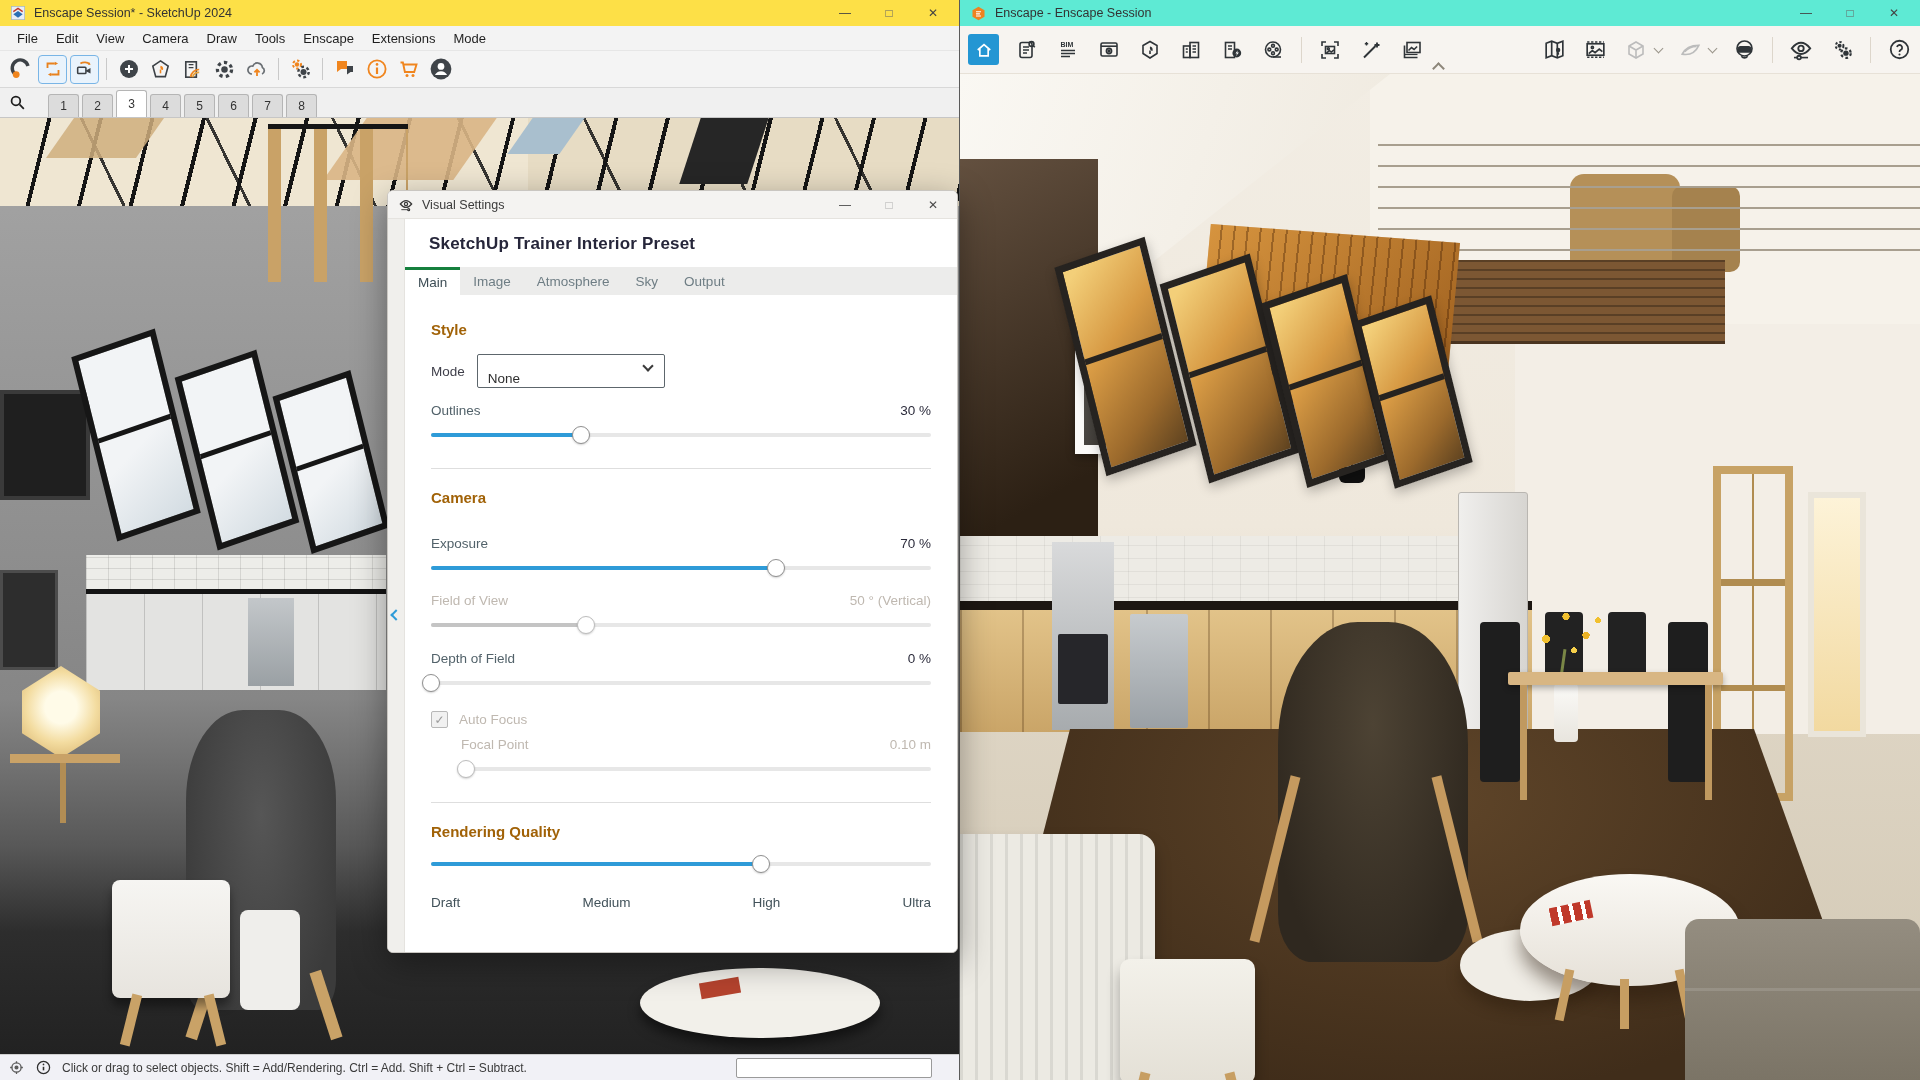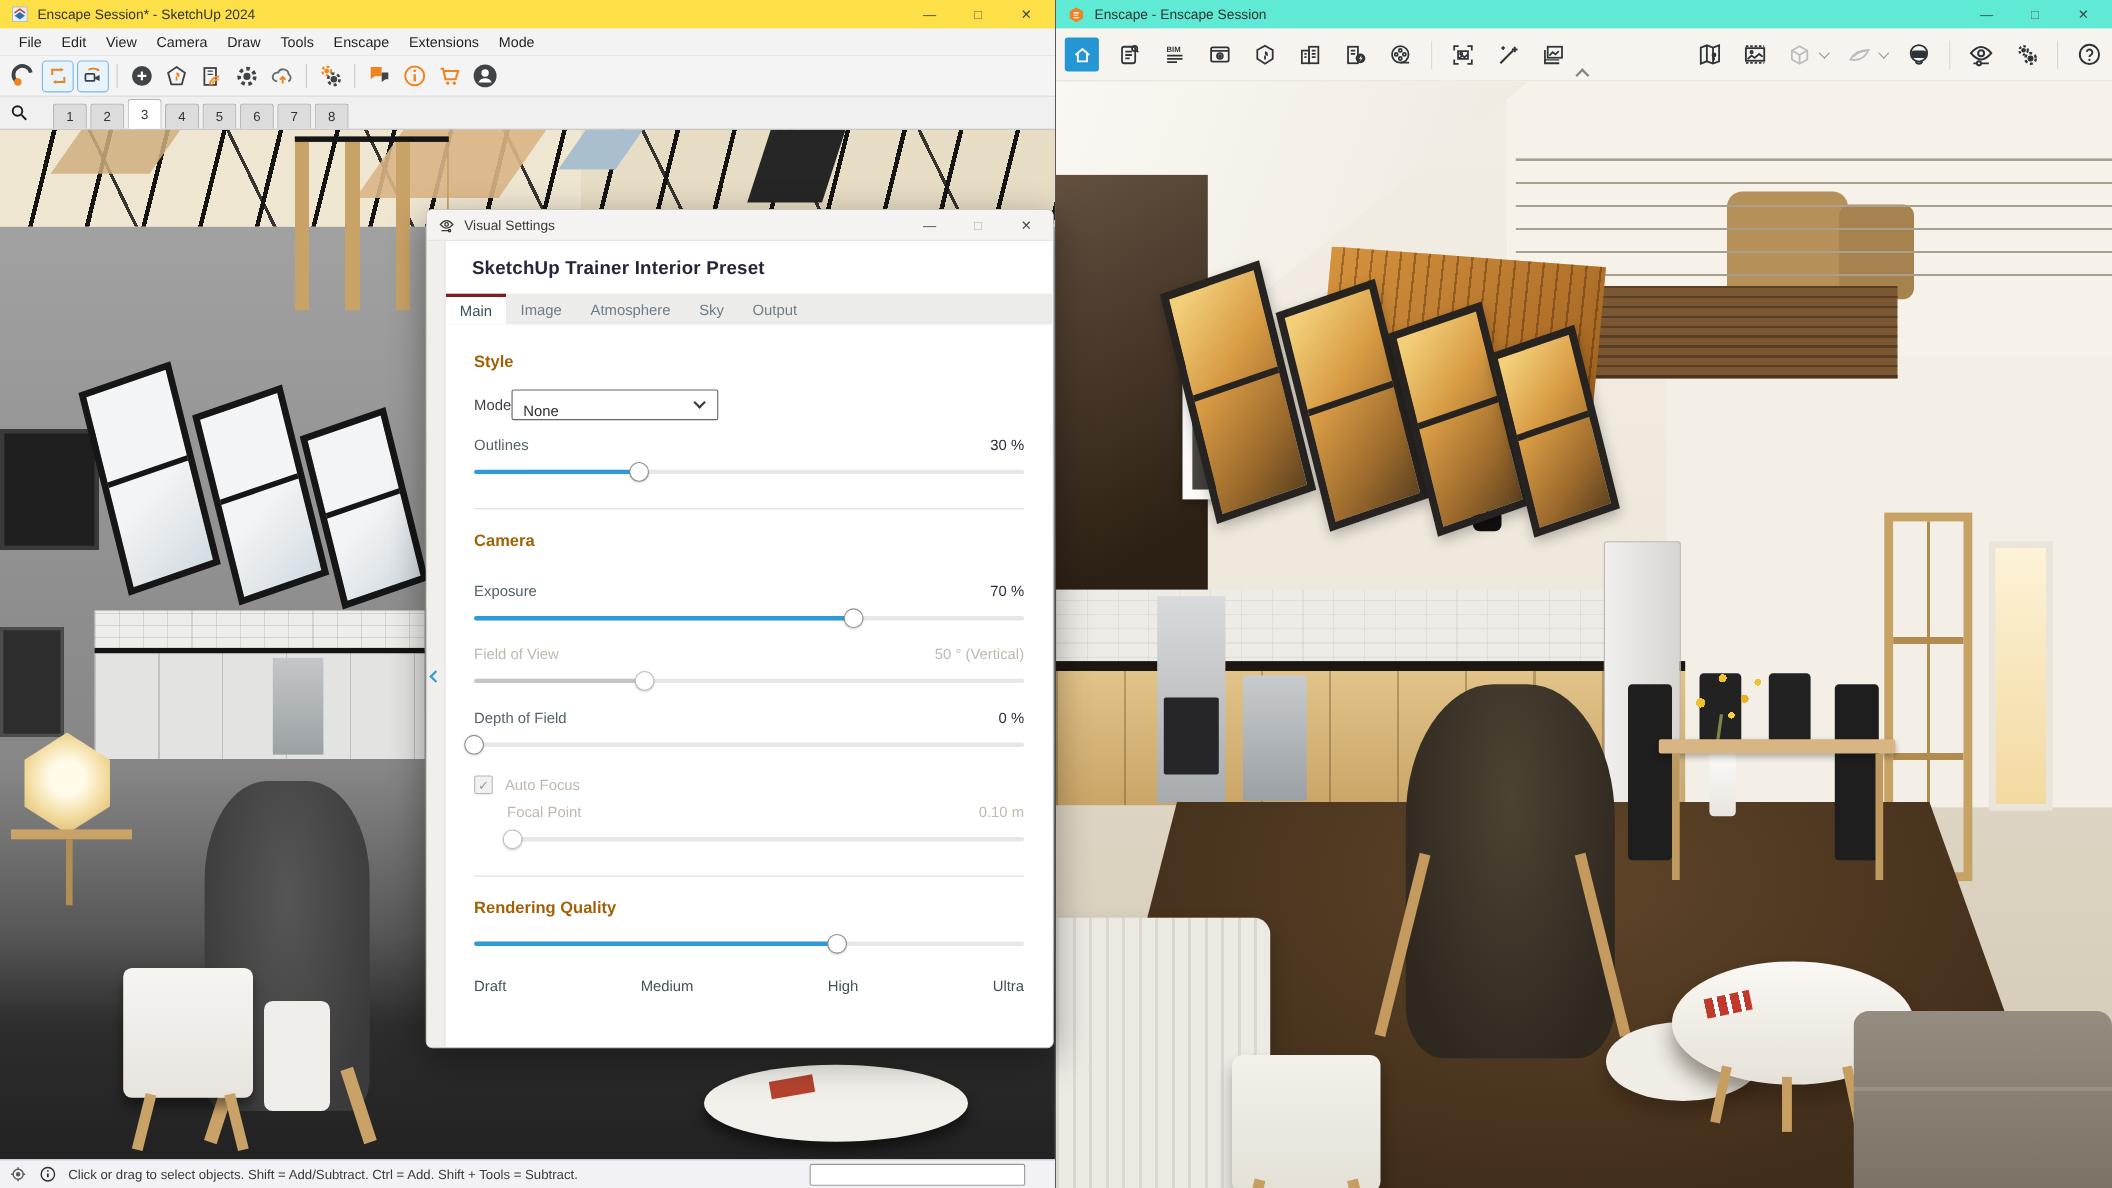--- a/index.html
+++ b/index.html
@@ -55,28 +55,28 @@
 .dlg-title{font-size:12.5px;color:#3a3a3a}
 .dlg-btn{width:44px;height:28px;display:flex;align-items:center;justify-content:center;font-size:12px;color:#4a4a4a}
 .dlg-btn.max{color:#b0b0b0}
 .dlg-body{flex:1;display:flex;min-height:0}
 .preset-strip{width:17px;background:#f0efec;border-right:1px solid #e5e3df;position:relative;flex:none}
 .collapse-left{position:absolute;left:4px;top:392px;width:8px;height:8px;border-left:2.4px solid #2e9bd8;border-bottom:2.4px solid #2e9bd8;transform:rotate(45deg)}
 .dlg-content{flex:1;background:#fff;overflow:hidden}
 .preset-title{font-size:17px;font-weight:bold;color:#26263a;margin:15px 24px 0;letter-spacing:.2px}
 .vtabs{display:flex;background:#ececeb;margin-top:13px;height:28px}
 .vtab{padding:0 13px;font-size:13.5px;color:#6e7d84;display:flex;align-items:center}
-.vtab.active{background:#fff;border-top:3px solid #7f1d1d;color:#3e4e56}
+.vtab.active{background:#fff;border-top:3px solid #15803d;color:#3e4e56}
 .sec{padding:0 26px}
 .sec-h{font-size:15px;font-weight:bold;color:#a16207}
 .row{display:flex;align-items:center}
 .lbl{font-size:13.5px;color:#52626a}
 .val{margin-left:auto;font-size:13.5px;color:#2c2c3c}
 .dis .lbl,.lbl.dis,.val.dis{color:#bfb8b0}
-.selbox{height:28px;width:188px;border:1px solid #5d666c;border-radius:2px;display:flex;align-items:flex-end;padding:0 10px;font-size:13.5px;color:#2e2e2e;position:relative;background:#fff}
+.selbox{height:28px;width:188px;border:1px solid #5d666c;border-radius:2px;display:flex;align-items:flex-start;padding:16px 10px;font-size:13.5px;color:#2e2e2e;margin-left:12px;position:relative;background:#fff}
 .selbox .chev{position:absolute;right:12px;top:11px;border-color:#3a3a3a}
 .selbox.disabled{border-color:#d2cdc6;color:#c6bfb7}
 .selbox.disabled .chev{border-color:#c6bfb7}
 .slider{position:relative;height:18px}
 .sl-track{position:absolute;left:0;right:0;top:7px;height:4px;background:#e7e7e7;border-radius:2px}
 .sl-fill{position:absolute;left:0;top:7px;height:4px;background:#2e9bd8;border-radius:2px;width:0}
 .slider.dis .sl-fill{background:#c4c4c4}
 .sl-handle{position:absolute;top:0;width:18px;height:18px;border-radius:50%;background:#fff;border:1px solid #909090;box-shadow:0 1px 2px rgba(0,0,0,.18)}
 .slider.dis .sl-handle{border-color:#bdbdbd}
 .checkrow{display:flex;align-items:center;gap:11px}
@@ -276,21 +276,21 @@
             <path d="M12 3v3M12 18v3M3 12h3M18 12h3"></path>
           </svg>
       </span>
       <span>
         <svg width="17" height="17" viewBox="0 0 24 24" fill="none" stroke="#2e2e2e" stroke-width="1.8">
             <circle cx="12" cy="12" r="8.6"></circle>
             <path d="M12 11v5" stroke-width="2.2"></path>
             <circle cx="12" cy="7.6" r="1.2" fill="#2e2e2e" stroke="none"></circle>
           </svg>
       </span>
-      <span class="hint">Click or drag to select objects. Shift = Add/Subtract. Ctrl = Add. Shift + Tools = Subtract.</span>
+      <span class="hint">Click or drag to select objects. Shift = Add/Rendering. Ctrl = Add. Shift + Ctrl = Subtract.</span>
       <input class="meas-box" value="" style="">
     </div>
   </div>
 
   <div class="win-en">
     <div class="titlebar en">
       <span>
         <svg width="17" height="17" viewBox="0 0 24 24">
             <path d="M12 2.5l8.5 5v9l-8.5 5-8.5-5v-9z" fill="#ef8220"></path>
             <path d="M8.5 9.5h7M8.5 12.5h5.5M8.5 15.5h7" stroke="#fff" stroke-width="1.5"></path>

